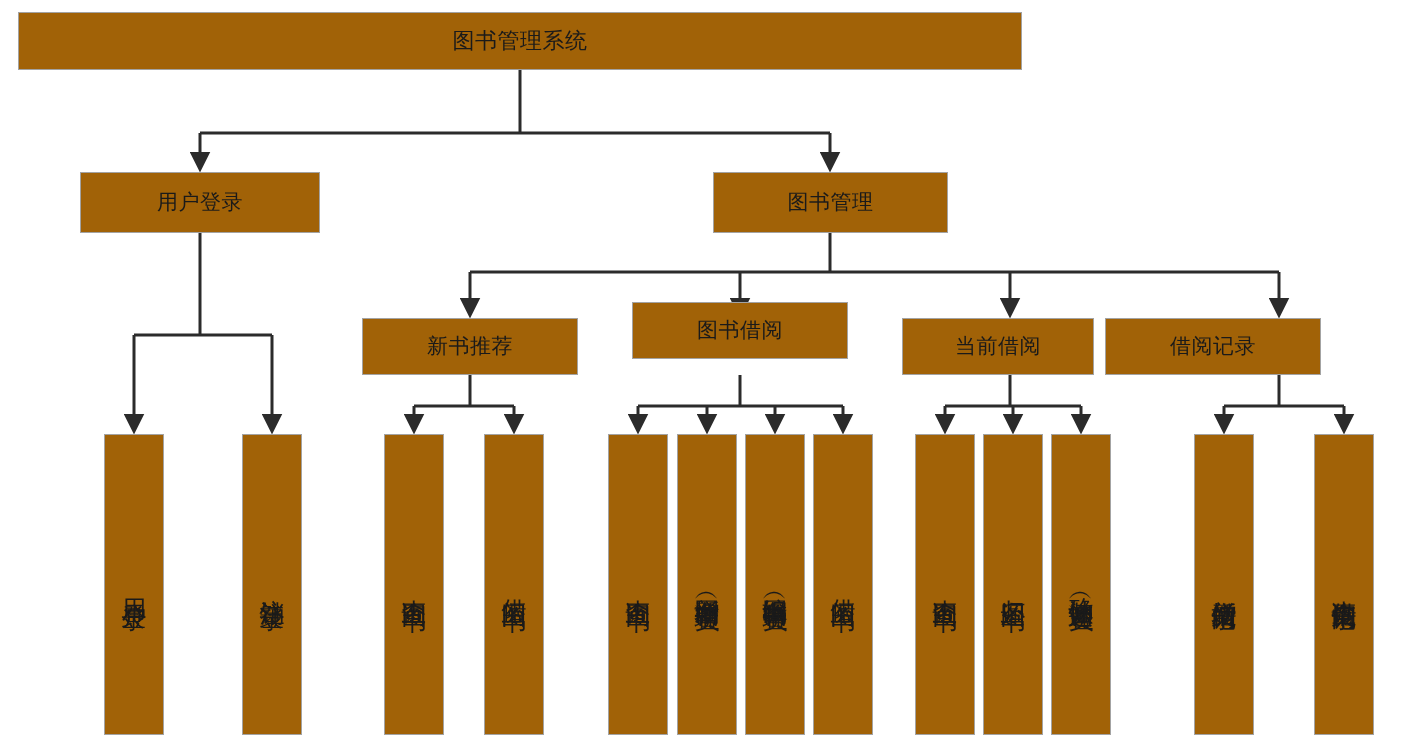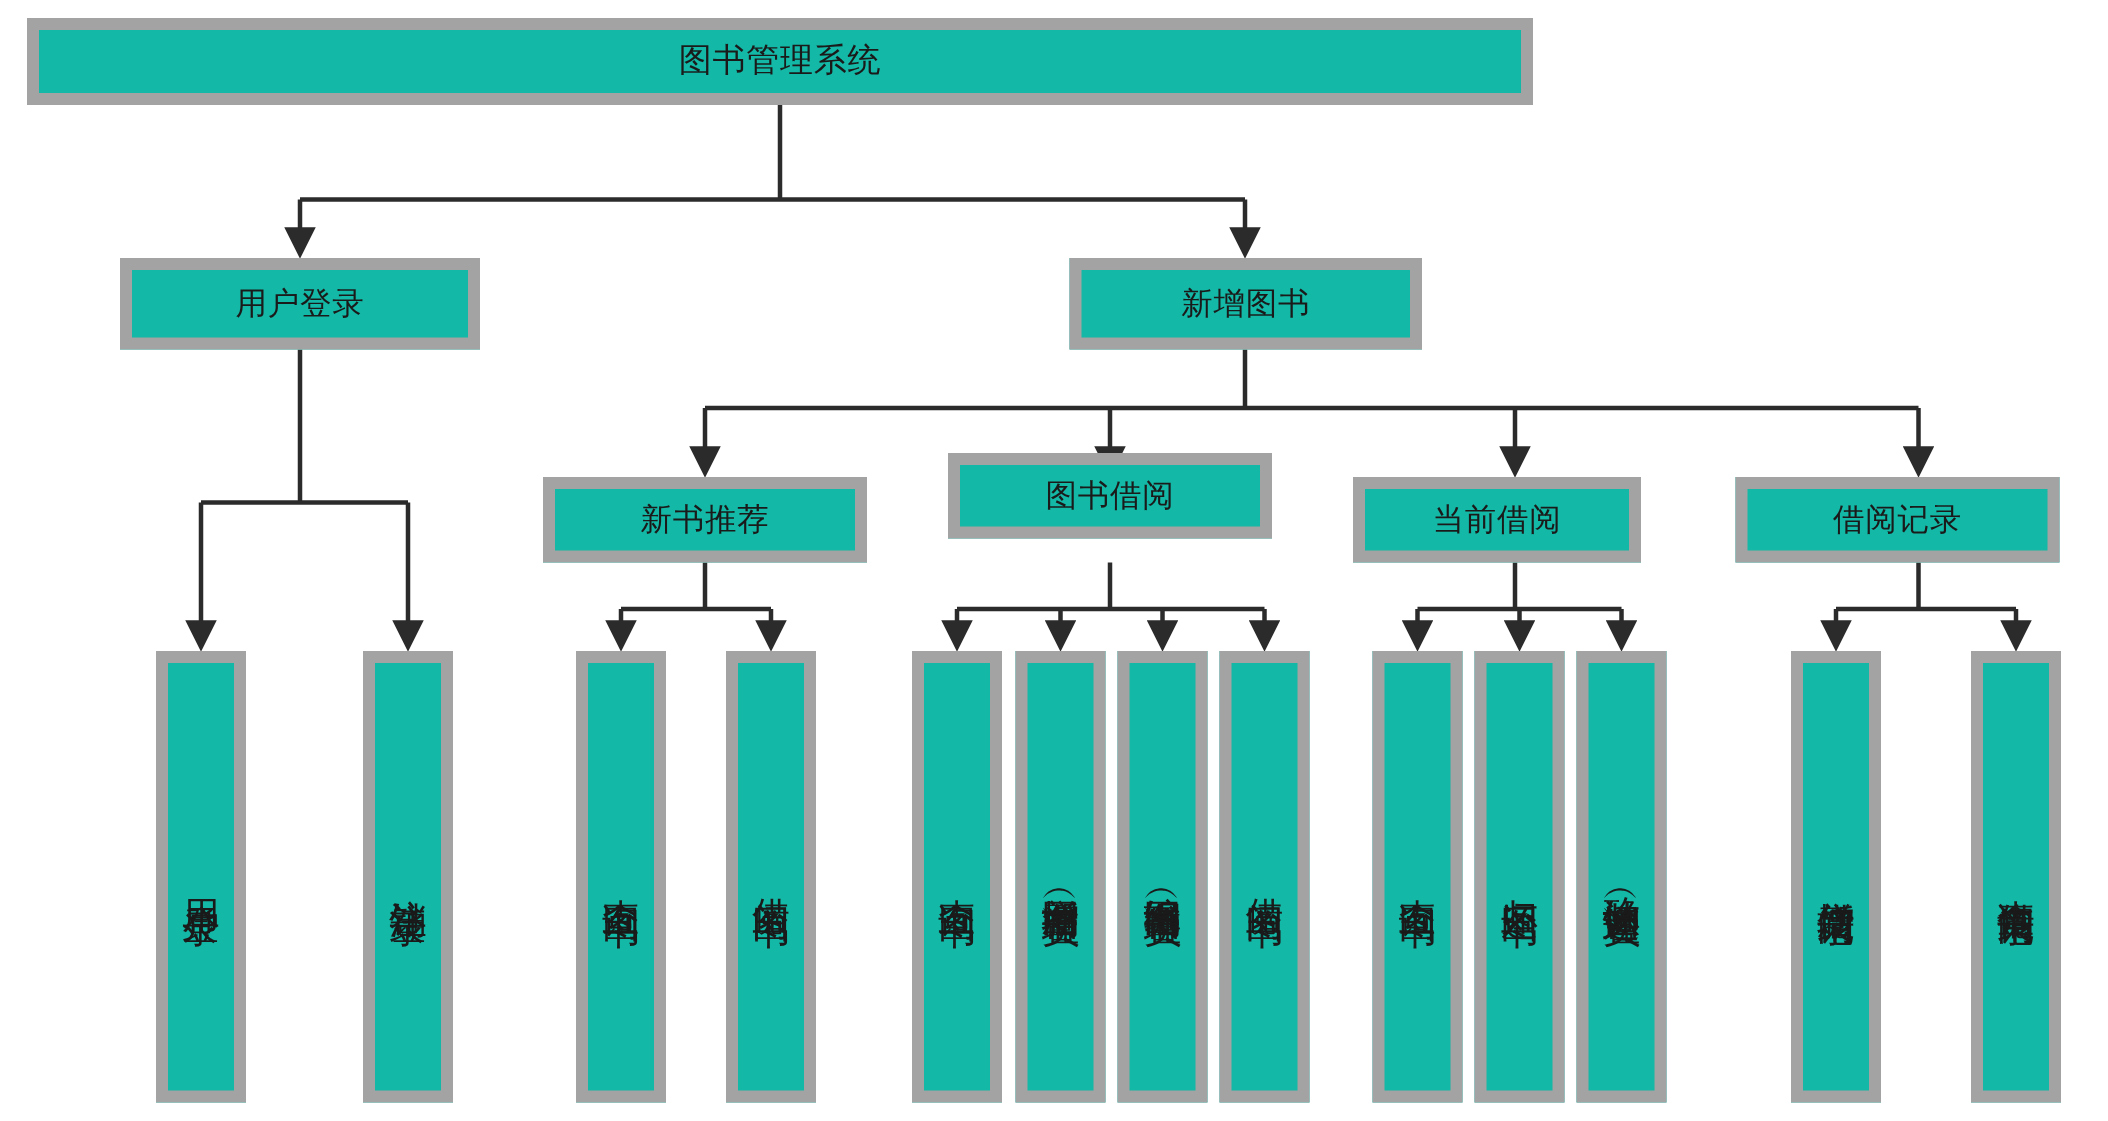--- a/index.html
+++ b/index.html
@@ -22,22 +22,22 @@
     position: absolute;
     left: 0;
     top: 0;
     width: 1405px;
     height: 747px;
     pointer-events: none;
   }
   .node {
     position: absolute;
     box-sizing: border-box;
-    background: #14b8a6;
-    border: 8px solid #a3a3a3;
+    background: #a16207;
+    border: 1px solid #a3a3a3;
     display: flex;
     align-items: center;
     justify-content: center;
     overflow: hidden;
   }
   .node .label {
     color: #1a1a1a;
     line-height: 1.06;
     text-align: center;
     letter-spacing: 0.5px;
@@ -128,33 +128,33 @@
   </svg>
 
   <div class="node horiz" id="root-node" style="left:18px; top:12px; width:1004px; height:58px;">
     <span class="label">图书管理系统</span>
   </div>
 
   <div class="node horiz" style="left:80px; top:172px; width:240px; height:61px;">
     <span class="label">用户登录</span>
   </div>
   <div class="node horiz" style="left:713px; top:172px; width:235px; height:61px;">
-    <span class="label">新增图书</span>
+    <span class="label">图书管理</span>
   </div>
 
   <div class="node horiz" style="left:362px; top:318px; width:216px; height:57px;">
     <span class="label">新书推荐</span>
   </div>
   <div class="node horiz" style="left:632px; top:302px; width:216px; height:57px;">
     <span class="label">图书借阅</span>
   </div>
   <div class="node horiz" style="left:902px; top:318px; width:192px; height:57px;">
     <span class="label">当前借阅</span>
   </div>
-  <div class="node horiz" style="left:1157px; top:318px; width:216px; height:57px;">
+  <div class="node horiz" style="left:1105px; top:318px; width:216px; height:57px;">
     <span class="label">借阅记录</span>
   </div>
 
   <div class="node vert" style="left:104px; top:434px; width:60px; height:301px;">
     <span class="label">用户登录</span>
   </div>
   <div class="node vert" style="left:242px; top:434px; width:60px; height:301px;">
     <span class="label">注销登录</span>
   </div>
 

